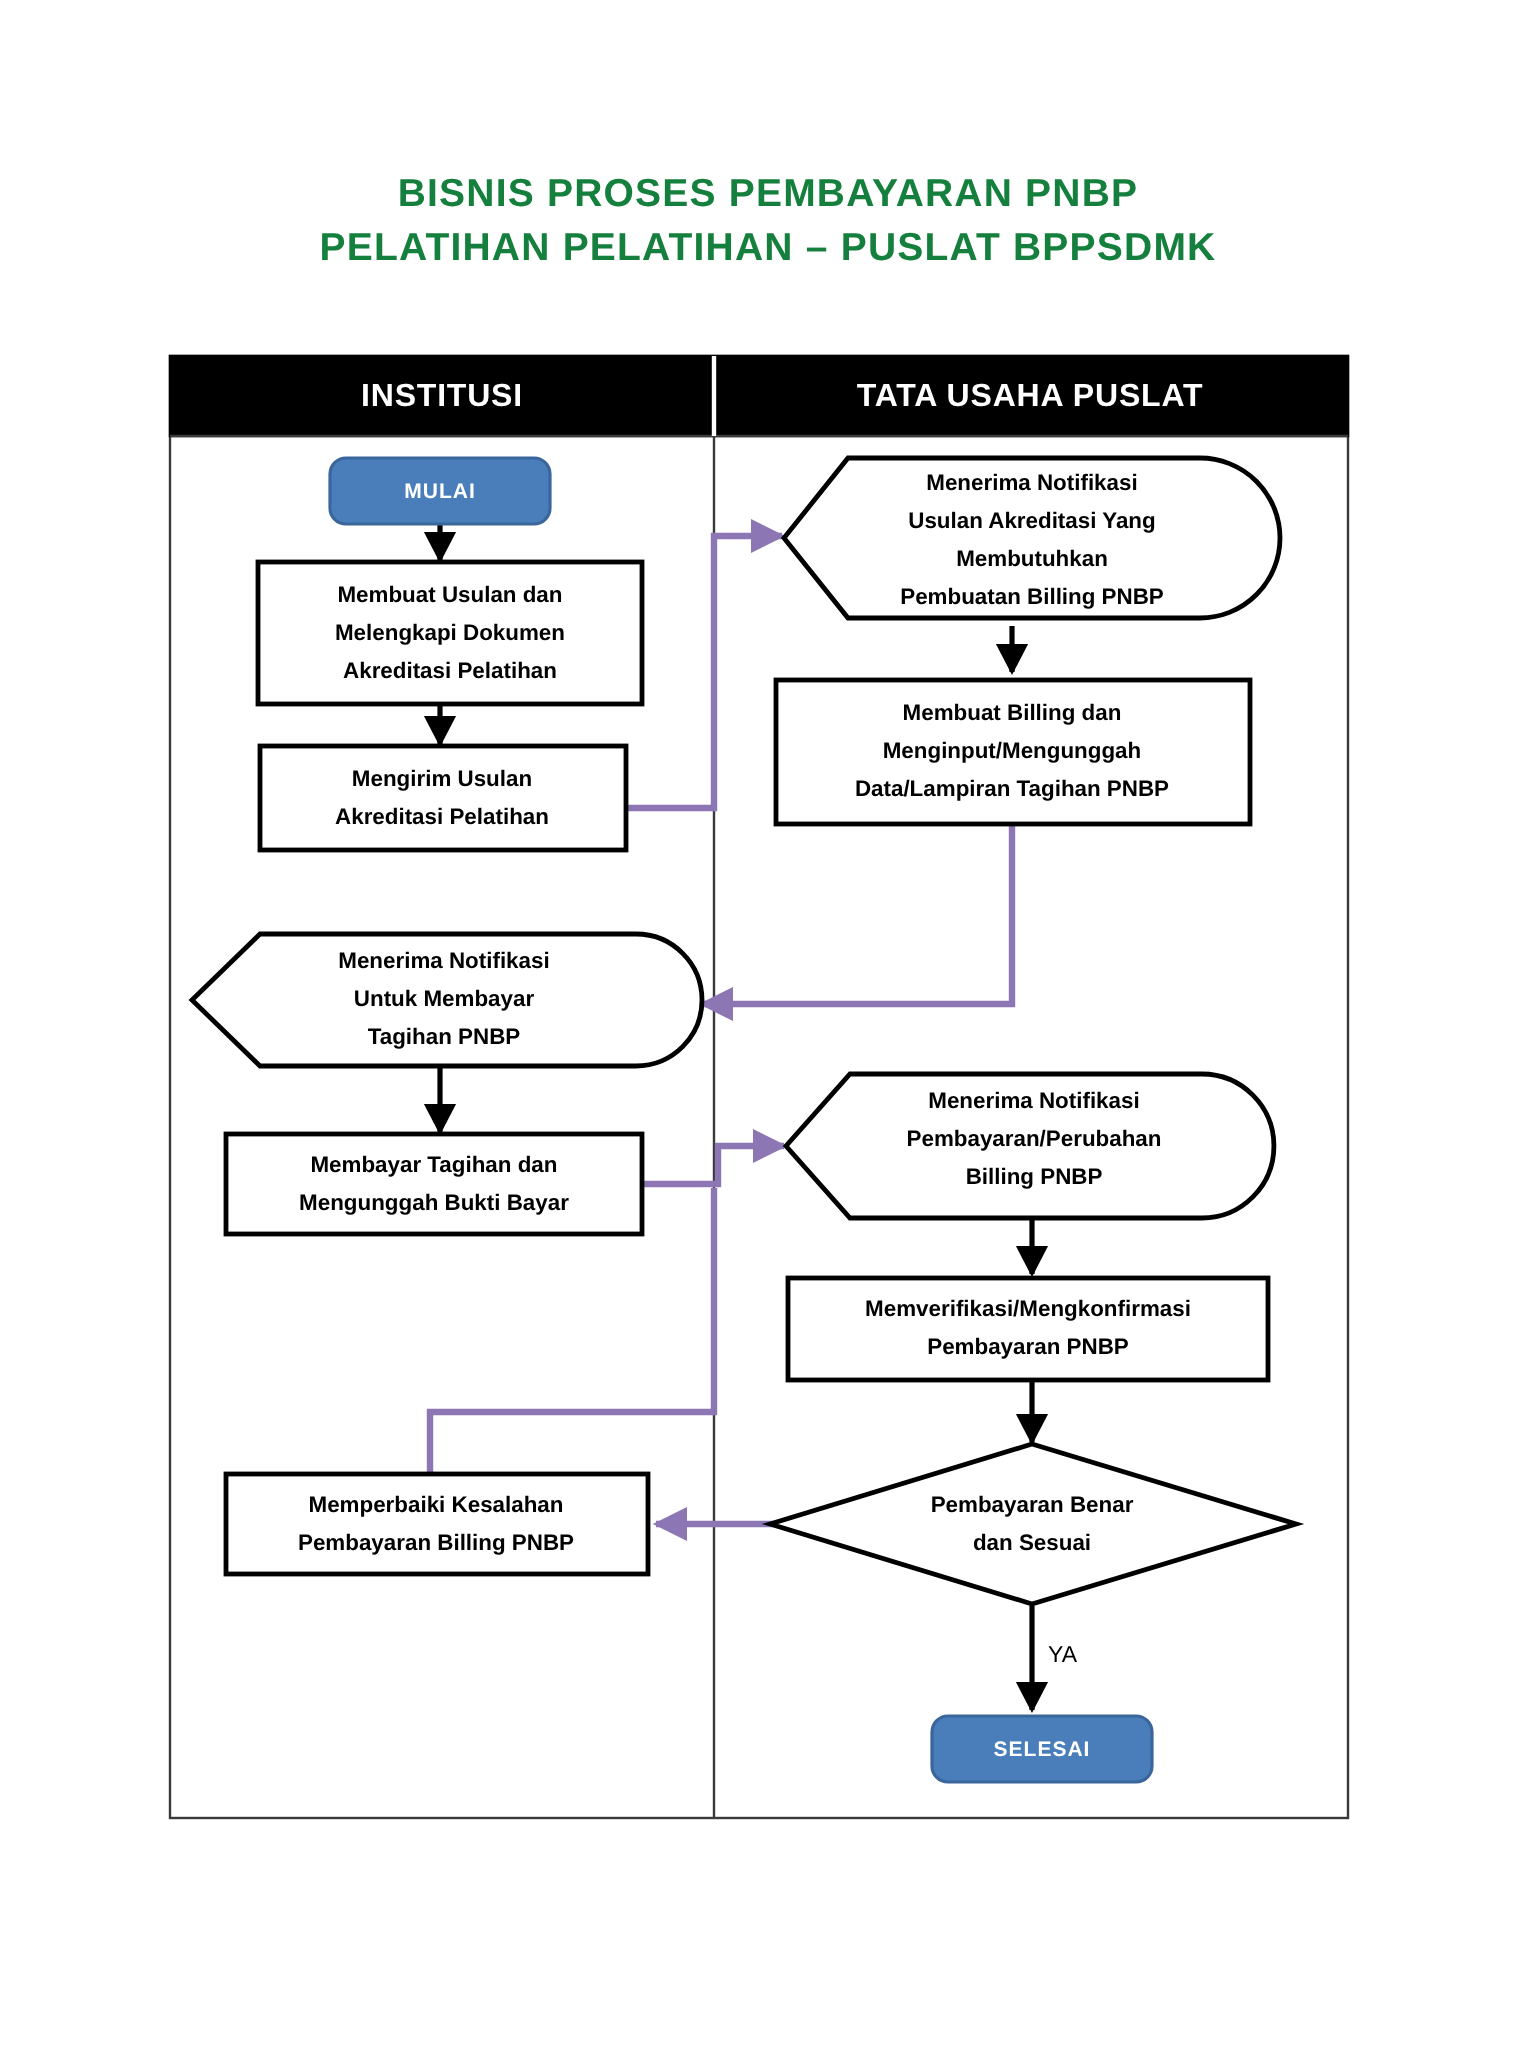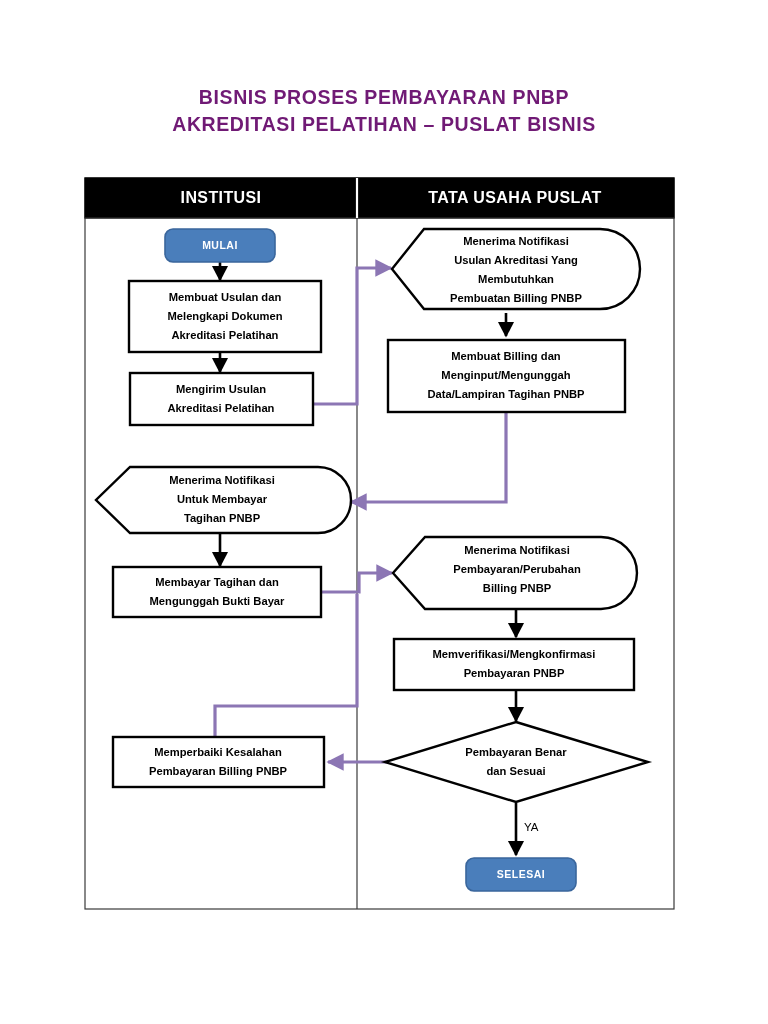--- a/index.html
+++ b/index.html
@@ -25,21 +25,21 @@
     left: 0;
     top: 84px;
     width: 768px;
     text-align: center;
   }
   .title-line {
     font-family: "Liberation Sans", sans-serif;
     font-weight: bold;
     font-size: 19.5px;
     letter-spacing: 0.6px;
-    color: #701a75;
+    color: #15803d;
     line-height: 27px;
     white-space: nowrap;
   }
   svg.flow {
     position: absolute;
     left: 0;
     top: 0;
     width: 768px;
     height: 1024px;
   }
@@ -87,21 +87,21 @@
   .conn-black { stroke: #000000; stroke-width: 2.6; fill: none; }
   .conn-purple { stroke: #8C76B4; stroke-width: 3.2; fill: none; }
 </style>
 </head>
 <body>
 
 <div id="page">
 
   <div class="title-block">
     <div class="title-line">BISNIS PROSES PEMBAYARAN PNBP</div>
-    <div class="title-line">AKREDITASI PELATIHAN – PUSLAT BISNIS</div>
+    <div class="title-line">PELATIHAN PELATIHAN – PUSLAT BPPSDMK</div>
   </div>
 
   <svg class="flow" viewBox="0 0 768 1024">
     <defs>
       <marker id="arrowBlack" markerWidth="7" markerHeight="7" refX="5.4" refY="3.5" orient="auto" markerUnits="strokeWidth">
         <path d="M0,0.4 L6,3.5 L0,6.6 z" fill="#000000"></path>
       </marker>
       <marker id="arrowPurple" markerWidth="6.2" markerHeight="6.2" refX="4.9" refY="3.1" orient="auto" markerUnits="strokeWidth">
         <path d="M0,0.4 L5.4,3.1 L0,5.8 z" fill="#8C76B4"></path>
       </marker>

